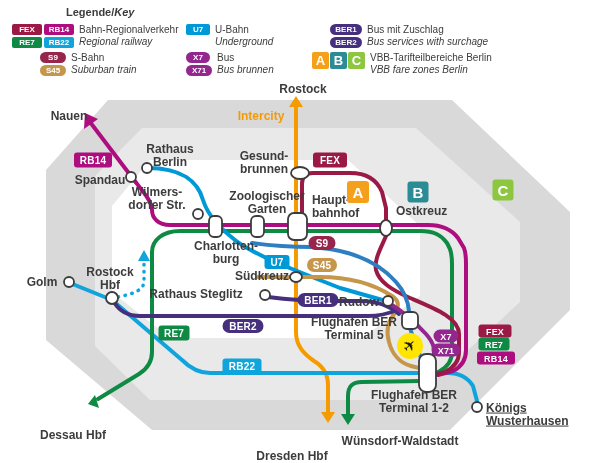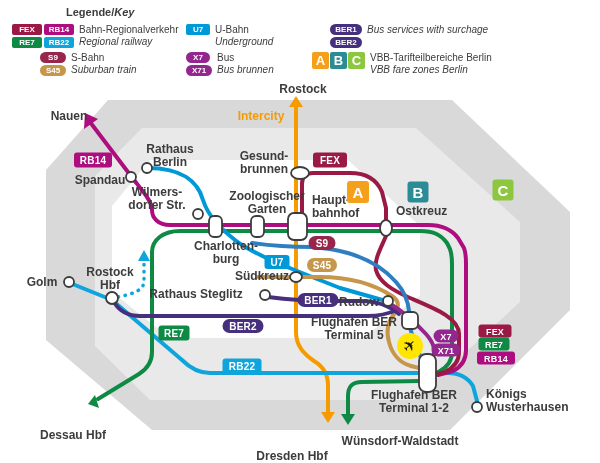--- a/index.html
+++ b/index.html
@@ -125,21 +125,21 @@
       <div class="lbl" style="left: 262px; top: 277px;">Südkreuz</div>
       <div class="lbl" style="left: 196px; top: 295px;">Rathaus Steglitz</div>
       <div class="lbl" style="left: 110px; top: 279px;">Rostock
 Hbf</div>
       <div class="lbl" style="left: 42px; top: 283px;">Golm</div>
       <div class="lbl" style="left: 359px; top: 303px;">Rudow</div>
       <div class="lbl" style="left: 354px; top: 329px;">Flughafen BER
 Terminal 5</div>
       <div class="lbl" style="left: 414px; top: 402px;">Flughafen BER
 Terminal 1-2</div>
-      <div class="lbl left" style="left: 486px; top: 401px;">Königs
+      <div class="lbl left" style="left: 486px; top: 415px; text-decoration: underline;">Königs
 Wusterhausen</div>
       <div class="lbl" style="left: 73px; top: 436px;">Dessau Hbf</div>
       <div class="lbl" style="left: 292px; top: 441px; margin-top: 16px;">Dresden Hbf</div>
       <div class="lbl" style="left: 400px; top: 442px;">Wünsdorf-Waldstadt</div>
       <div class="lbl plane" style="left: 410px; top: 346px;">✈</div>
     </div>
   <div id="badges-layer">
       <div class="bdg " style="left: 93px; top: 160px; width: 38px; height: 15px; font-size: 10px; background: rgb(173, 13, 126);">RB14</div>
       <div class="bdg " style="left: 330px; top: 160px; width: 34px; height: 15px; font-size: 10px; background: rgb(154, 26, 69);">FEX</div>
       <div class="bdg pill" style="left: 322px; top: 243px; width: 27px; height: 14px; font-size: 10px; background: rgb(151, 38, 76);">S9</div>
@@ -210,20 +210,21 @@
           <div class="en">Bus brunnen</div>
         </div>
     </div>
 
     <div class="lgroup" style="left:330px;top:24px">
       <div class="bcol">
         <span class="lb pill c-ber" style="width:32px">BER1</span>
         <span class="lb pill c-ber" style="width:32px">BER2</span>
       </div>
       <div class="ltxt">
+          <div>Bus mit Zuschlag</div>
           <div class="en">Bus services with surchage</div>
         </div>
     </div>
 
     <div class="lgroup" style="left:312px;top:52px">
       <div class="brow" style="gap:1px">
         <span class="lz c-za">A</span>
         <span class="lz c-zb">B</span>
         <span class="lz c-zc">C</span>
       </div>

